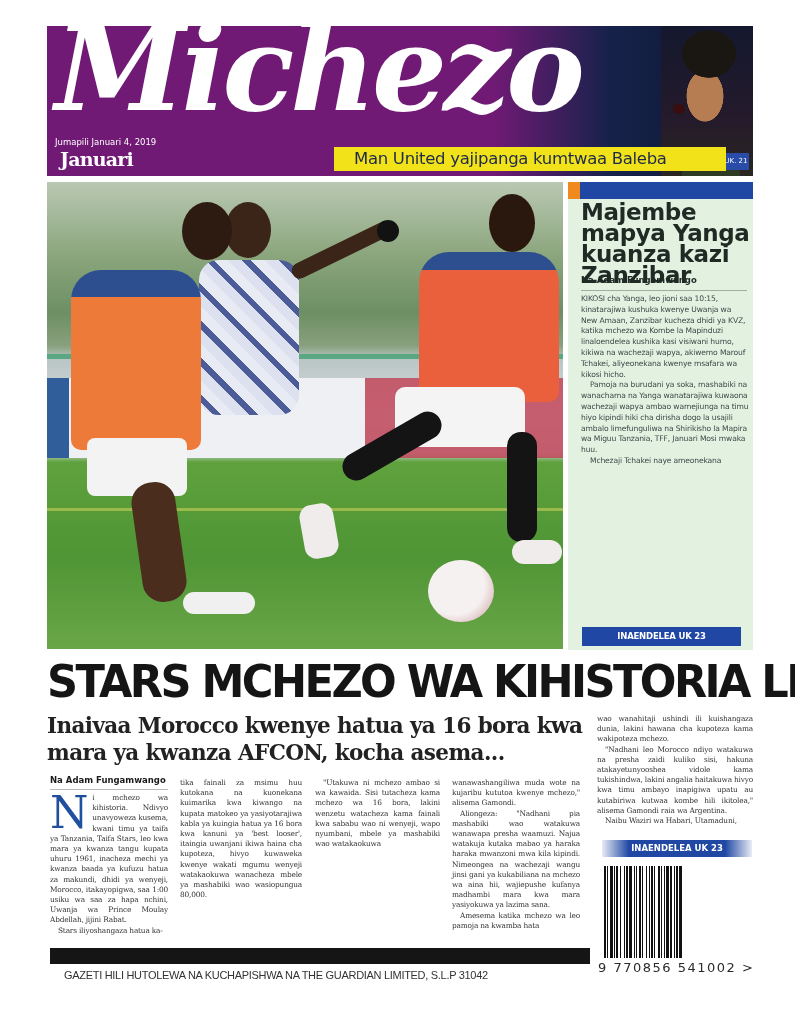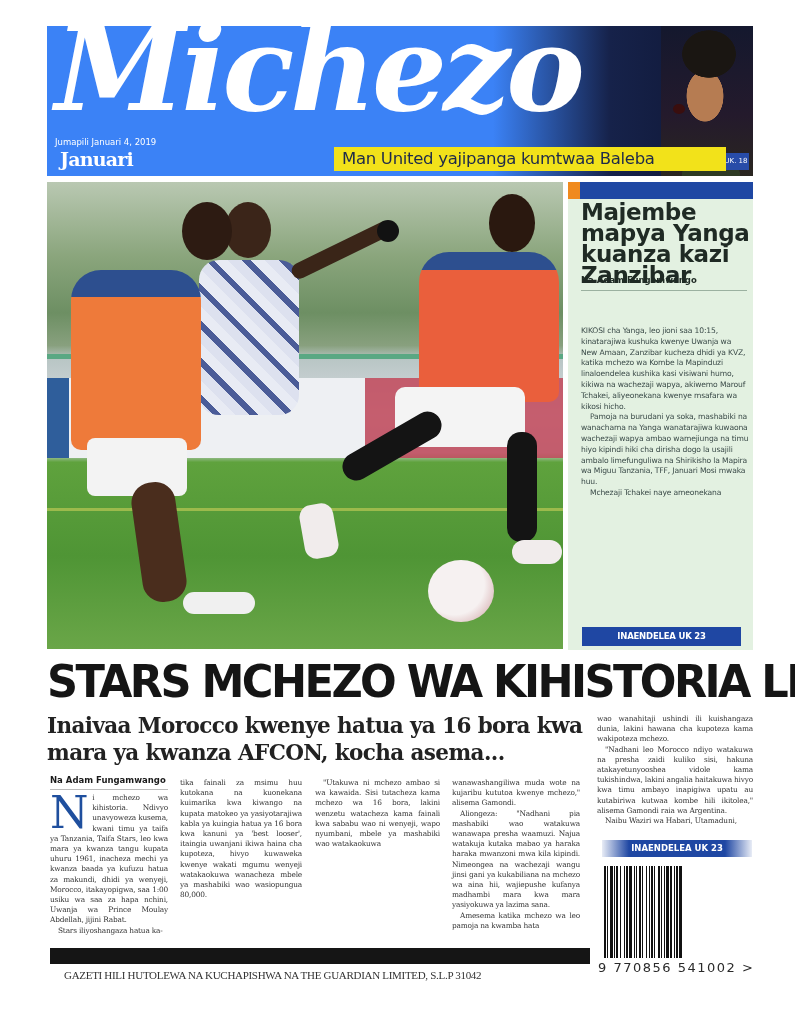--- a/index.html
+++ b/index.html
@@ -2,21 +2,21 @@
 <html><head>
 <meta charset="utf-8">
 <style>
   * { box-sizing: border-box; margin: 0; padding: 0; }
   html, body { width: 795px; height: 1024px; background: #ffffff; overflow: hidden; }
   body { position: relative; font-family: "DejaVu Serif", serif; color: #1e1e1e; }
 
   
   .masthead {
     position: absolute; left: 47px; top: 26px; width: 706px; height: 150px;
-    background: #3b82f6; overflow: hidden;
+    background: #701a75; overflow: hidden;
   }
   .masthead-fade {
     position: absolute; right: 0; top: 0; width: 260px; height: 150px;
     background: linear-gradient(90deg, rgba(28,78,161,0) 0%, #16224a 45%, #0d1430 100%);
   }
   .title {
     position: absolute; left: 8px; top: -16px;
     font-family: "DejaVu Serif", serif; font-style: italic; font-weight: bold;
     font-size: 118px; color: #ffffff; letter-spacing: -4px; line-height: 1;
   }
@@ -24,21 +24,21 @@
     position: absolute; left: 8px; top: 111px;
     font-family: "DejaVu Sans", sans-serif; font-size: 8.5px; color: #ffffff;
   }
   .brand {
     position: absolute; left: 13px; top: 124px;
     font-family: "DejaVu Serif", serif; font-weight: bold; font-size: 19px;
     color: #ffffff; letter-spacing: -0.8px; line-height: 1;
   }
   .teaser {
     position: absolute; left: 287px; top: 121px; width: 392px; height: 24px;
-    background: #f2e21a; padding-left: 8px;
+    background: #f2e21a; padding-left: 20px;
     font-family: "DejaVu Sans", sans-serif; font-size: 16.5px; line-height: 24px;
     color: #1d2a4a; letter-spacing: -0.3px; white-space: nowrap; overflow: hidden;
   }
   .player {
     position: absolute; right: 0; top: 0; width: 92px; height: 150px;
     background:
       radial-gradient(ellipse 34px 30px at 48px 28px, #1a1612 0 78%, transparent 80%),
       radial-gradient(ellipse 26px 36px at 44px 70px, #b67c52 0 70%, transparent 72%),
       radial-gradient(ellipse 36px 26px at 50px 150px, #2e3a23 0 80%, transparent 82%),
       linear-gradient(180deg, #14182e 0%, #241a2c 60%, #2a2620 100%);
@@ -96,21 +96,21 @@
     color: #1f2a24; letter-spacing: -0.4px;
   }
   .side-byline {
     position: absolute; left: 13px; top: 93px; width: 166px; padding-bottom: 5px;
     border-bottom: 1px solid #9bb1a0;
     font-family: "DejaVu Sans", sans-serif; font-weight: bold; font-size: 8.5px; color: #1f2a24;
   }
   .side-body {
     position: absolute; left: 13px; top: 112px; width: 168px;
     font-family: "DejaVu Sans", sans-serif; font-size: 7.6px; line-height: 10.8px; color: #3a4a48;
-    text-align: left; letter-spacing: -0.15px; margin-top: 32px;
+    text-align: left; letter-spacing: -0.15px;
   }
   .side-body p { text-indent: 9px; }
   .side-body p:first-child { text-indent: 0; }
   .side-continue {
     position: absolute; left: 14px; top: 445px; width: 159px; height: 19px;
     background: #1f47a3; color: #ffffff; text-align: center;
     font-family: "DejaVu Sans", sans-serif; font-weight: bold; font-size: 8.5px; line-height: 19px;
     letter-spacing: -0.2px;
   }
 
@@ -152,21 +152,21 @@
     position: absolute; left: 602px; top: 840px; width: 150px; height: 17px;
     background: linear-gradient(90deg, rgba(31,71,163,0.1) 0%, #1f47a3 18%, #1f47a3 82%, rgba(31,71,163,0.1) 100%);
     color: #ffffff; text-align: center;
     font-family: "DejaVu Sans", sans-serif; font-weight: bold; font-size: 8.5px; line-height: 17px;
   }
 
   
   .footer-bar { position: absolute; left: 50px; top: 948px; width: 540px; height: 16px; background: #151515; }
   .footer-text {
     position: absolute; left: 64px; top: 969px; width: 540px;
-    font-family: Liberation Serif, serif; font-size: 11px; color: #333; letter-spacing: -0.3px;
+    font-family: Liberation Sans, sans-serif; font-size: 11px; color: #333; letter-spacing: -0.3px;
   }
   .barcode {
     position: absolute; left: 604px; top: 866px; width: 140px; height: 96px;
     display: flex; align-items: stretch; gap: 0;
   }
   .barcode span { display: block; height: 92px; }
   .barcode-num {
     position: absolute; left: 598px; top: 960px; width: 160px;
     font-family: "DejaVu Sans", sans-serif; font-size: 13px; letter-spacing: 1.5px; color: #2a2a2a;
   }
@@ -174,21 +174,21 @@
 </head>
 <body>
 
 <header class="masthead">
   <div class="masthead-fade"></div>
   <div class="title">Michezo</div>
   <div class="date">Jumapili Januari 4, 2019</div>
   <div class="brand">Januari</div>
   <div class="player">
     <div class="player-mouth"></div>
-    <div class="uk-badge">UK. 18</div>
+    <div class="uk-badge">UK. 21</div>
   </div>
   <div class="teaser">Man United yajipanga kumtwaa Baleba</div>
 </header>
 
 <figure class="photo">
   <div class="fence"></div>
   <div class="board-blue"></div>
   <div class="board-white"></div>
   <div class="board-red"></div>
   <div class="line"></div>

